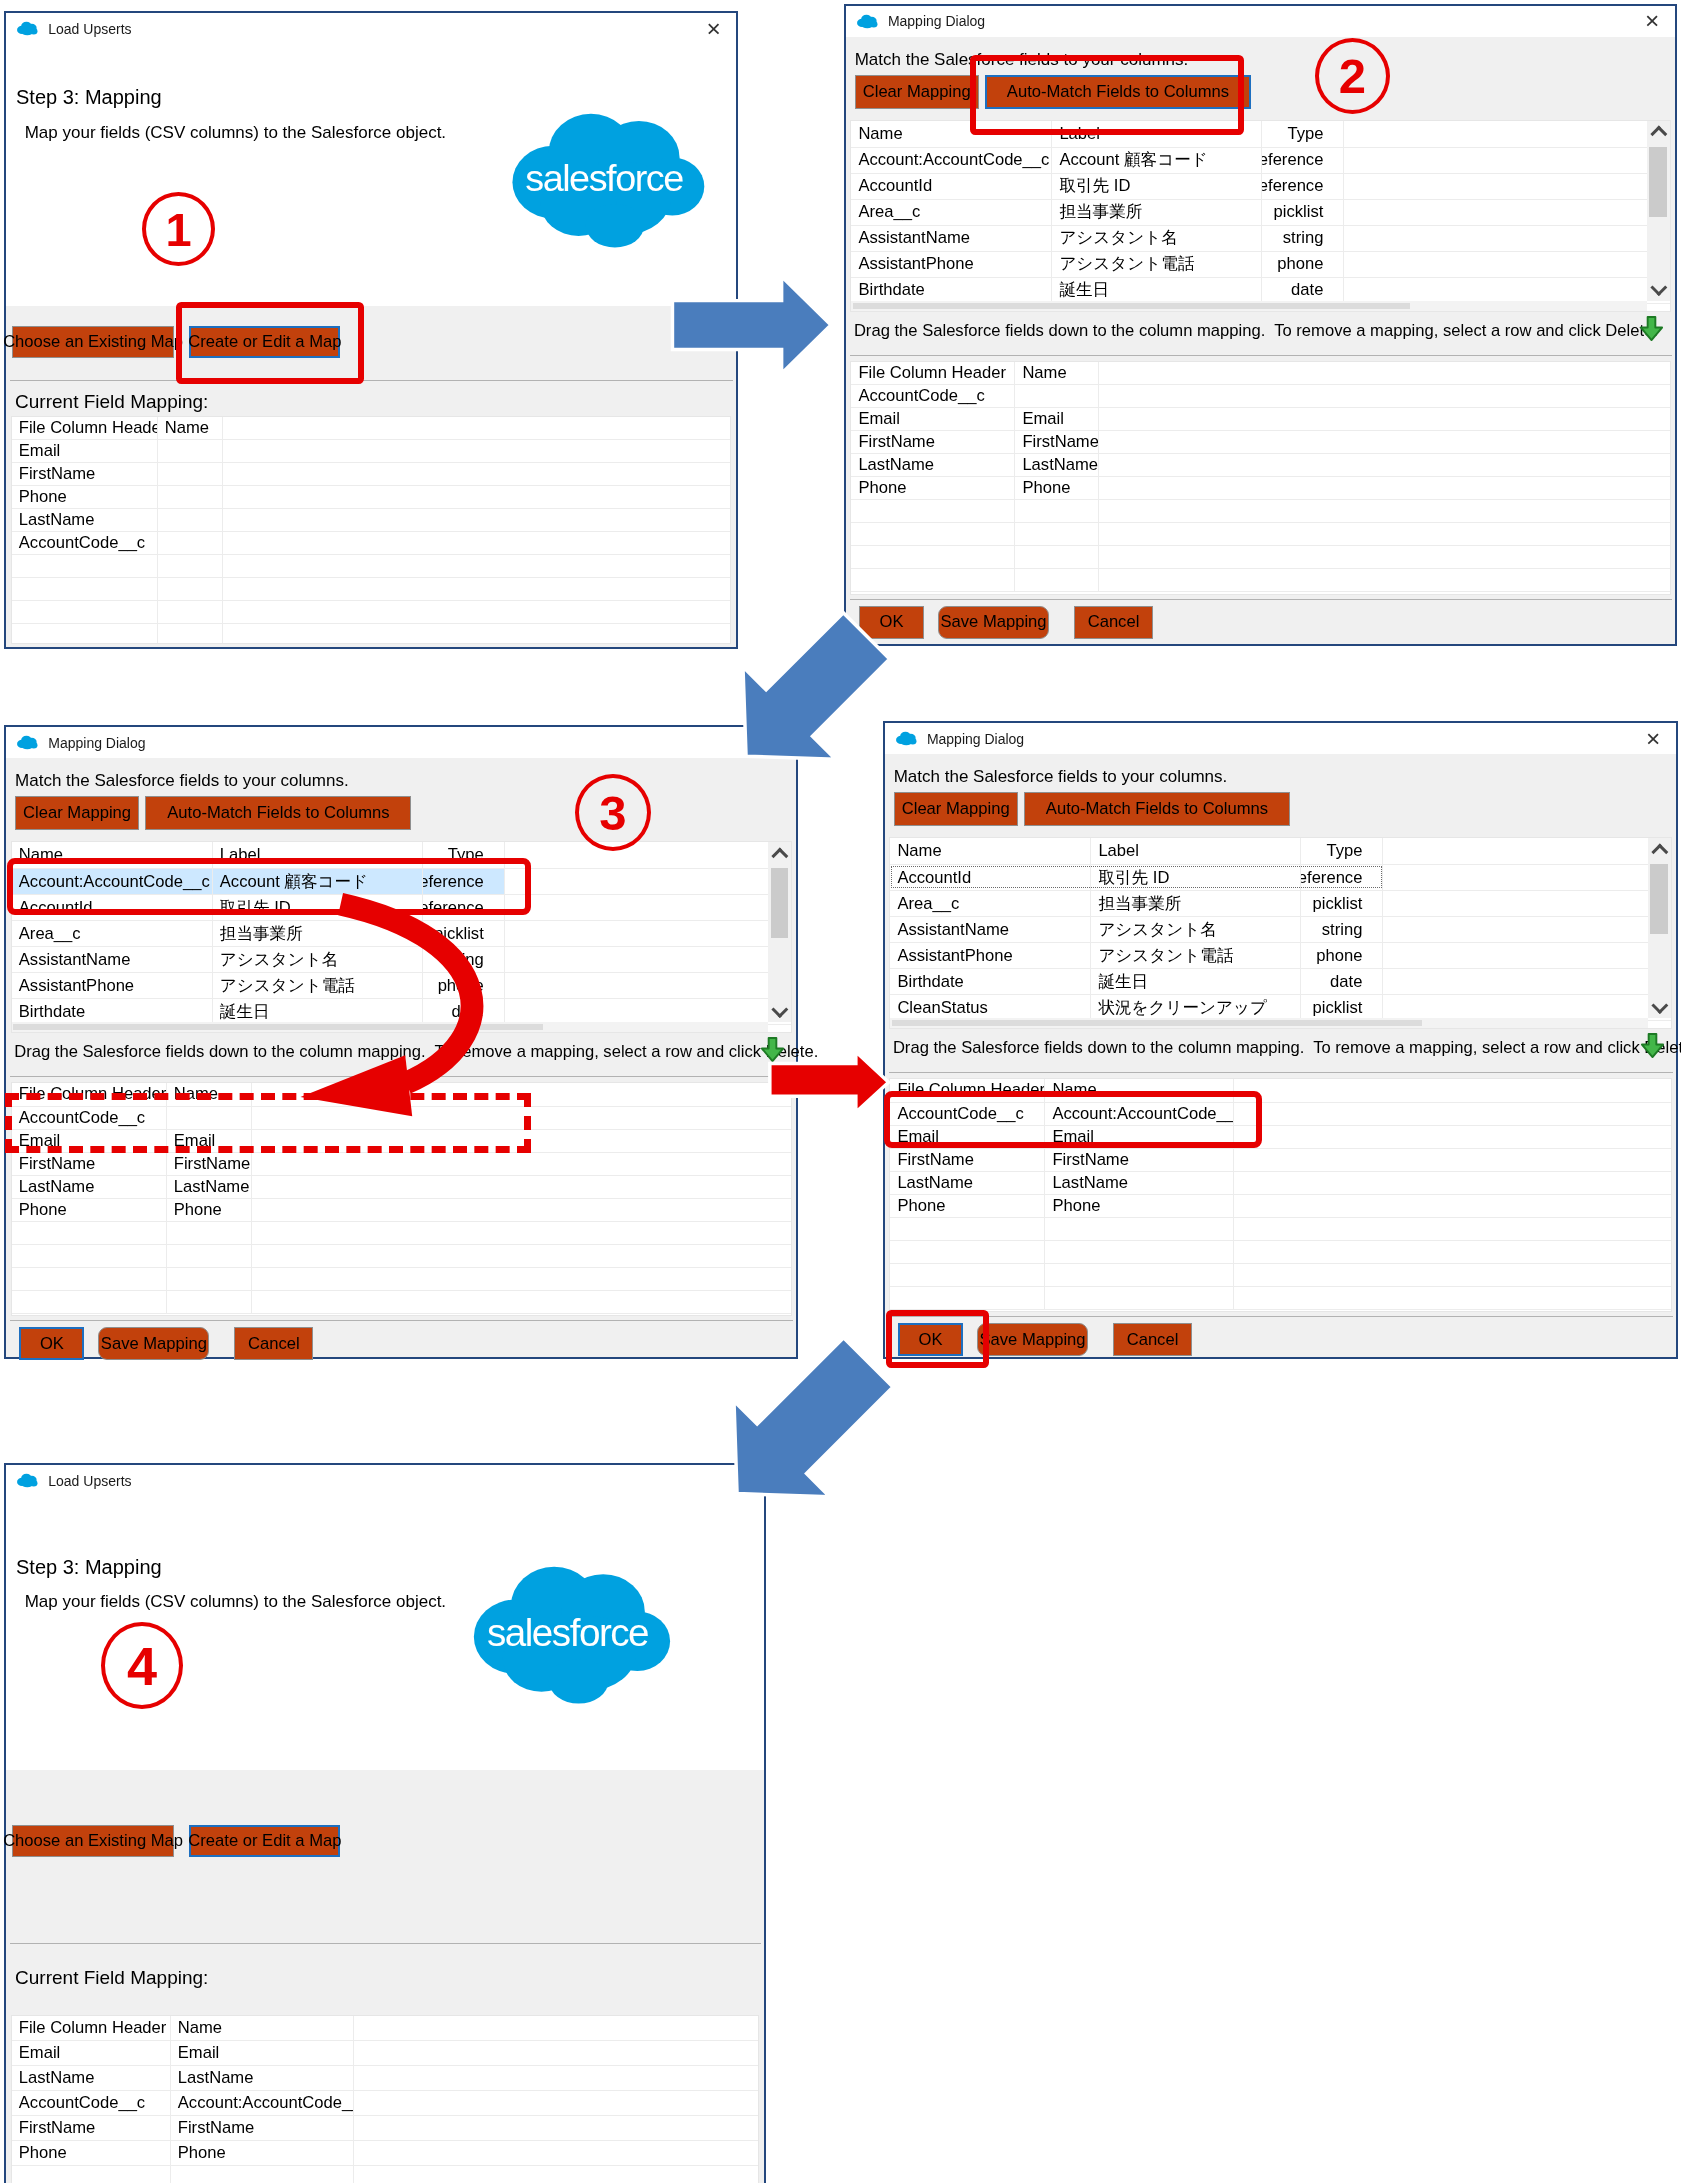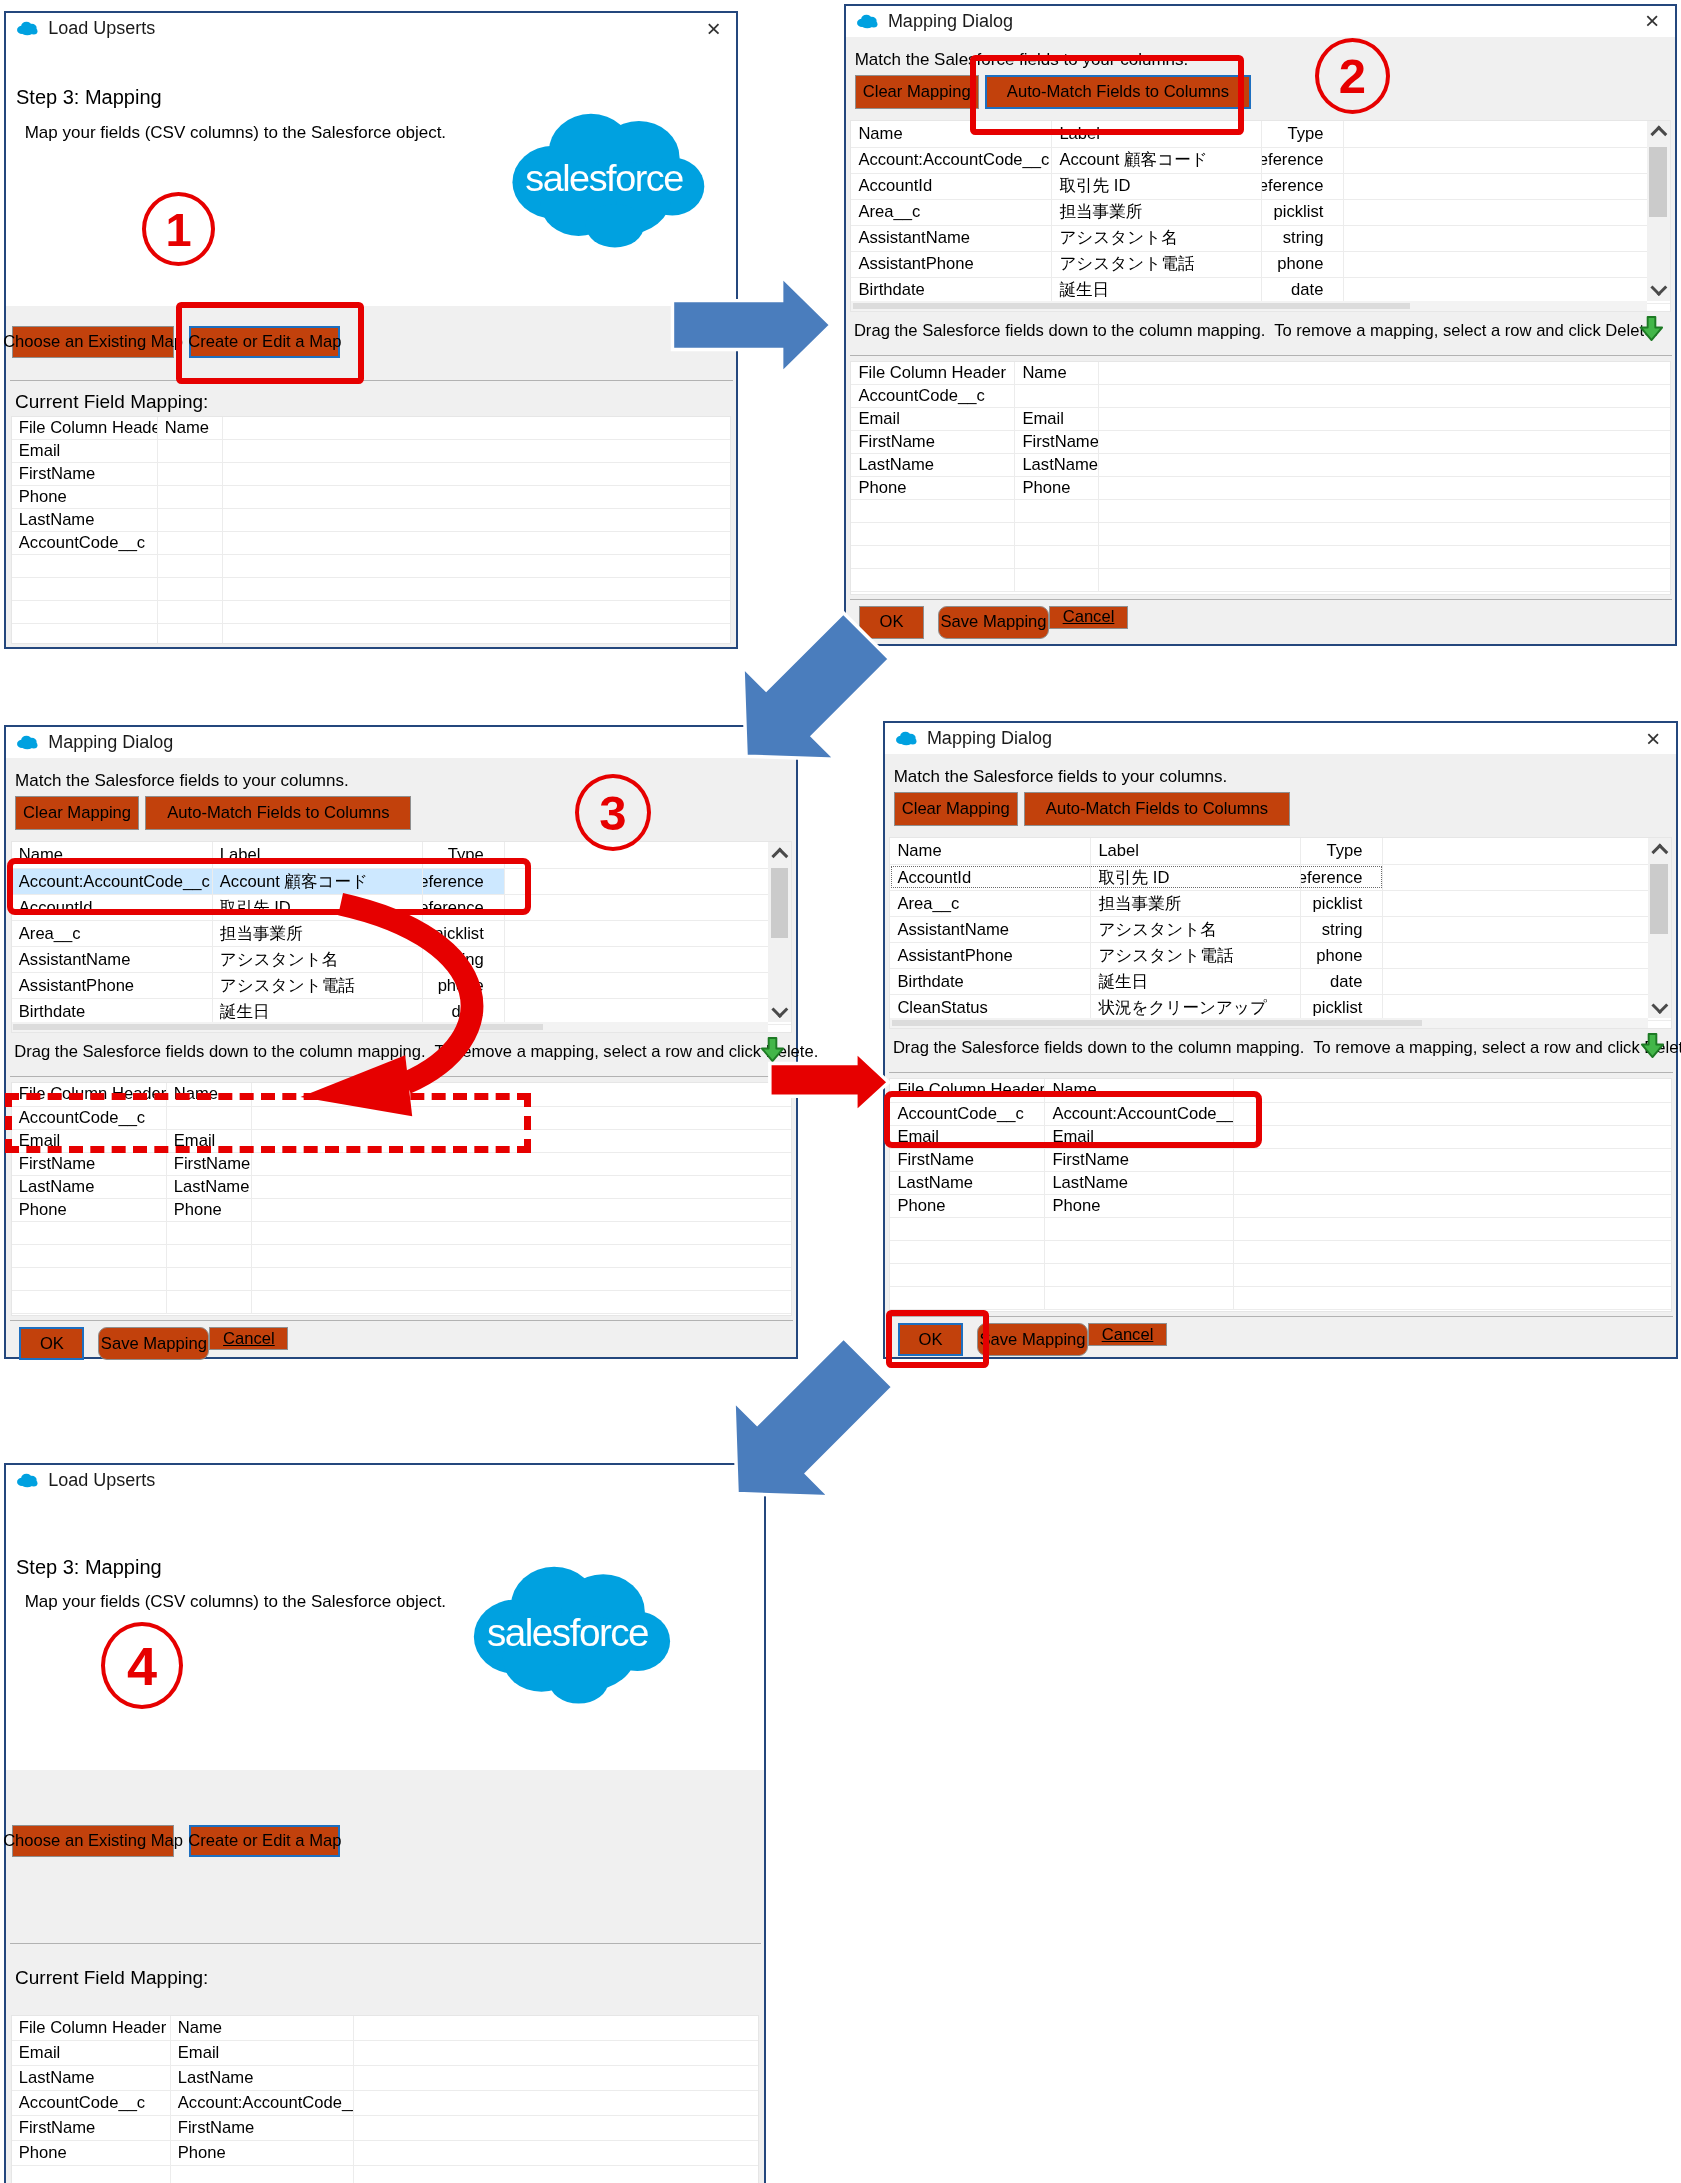--- a/index.html
+++ b/index.html
@@ -1,19 +1,19 @@
 <!DOCTYPE html>
 <html style="font-size:7px"><head>
 <meta charset="utf-8">
 <style>
   html,body{margin:0;padding:0;background:#ffffff;width:1682px;height:2285px;position:relative;
     font-family:"Liberation Sans",sans-serif;color:#000;}
   .dialog{position:absolute;border:2.6px solid #24477d;background:#f0f0f0;box-sizing:border-box;}
   .titlebar{position:relative;height:31px;background:#fff;display:flex;align-items:center;gap:8.7px;padding-left:8.7px;}
-  .titlebar .ttl{font-size:18px;color:#1a1a1a;white-space:nowrap;}
+  .titlebar .ttl{font-size:14px;color:#1a1a1a;white-space:nowrap;}
   .close-x{position:absolute;right:15.7px;top:1.7px;font-size:24.5px;font-weight:100;color:#333;line-height:28px;}
   .hero{position:absolute;left:0;right:0;background:#fff;}
   .step-title{position:absolute;font-size:20px;font-weight:normal;white-space:nowrap;}
   .desc{position:absolute;font-size:17px;white-space:nowrap;}
   .btn{position:absolute;display:flex;align-items:center;justify-content:center;box-sizing:border-box;
     background:#c2410c;border:1.3px solid #8f8f8f;font-size:16.6px;white-space:nowrap;color:#000;}
   .btn.focus{border:2.6px solid #1d6fc0;}
   .instr{position:absolute;font-size:17px;white-space:nowrap;}
   .lbl{position:absolute;font-size:19px;white-space:nowrap;}
   .hr{position:absolute;border-top:1.3px solid #b2b2b2;height:0;}
@@ -49,21 +49,21 @@
   .mapdlg .clear{left:8.7px;top:69px;width:124px;height:34px;}
   .mapdlg .auto{left:139px;top:69px;width:266px;height:34px;}
   .mapdlg .ftab{left:4.4px;top:114px;right:4.4px;height:192px;}
   .mapdlg .dragline{left:7.9px;top:315px;font-size:16.6px;white-space:pre;}
   .mapdlg .dlicon{position:absolute;right:11.4px;top:309px;}
   .mapdlg .hr1{left:3.5px;right:3.5px;top:349px;}
   .mapdlg .mtab{left:4.4px;top:355px;right:4.4px;height:234px;}
   .mapdlg .hr2{left:3.5px;right:3.5px;top:593px;}
   .mapdlg .ok{left:13px;top:600px;width:65px;height:33px;}
   .mapdlg .save{left:92px;top:600px;width:111px;height:33px;border-radius:9px;}
-  .mapdlg .cancel{left:203px;top:600px;width:79px;height:23px;text-decoration:underline;}
+  .mapdlg .cancel{left:228px;top:600px;width:79px;height:33px;}
   
   #d1{left:4.4px;top:11px;width:734px;height:638px;}
   #d2{left:844px;top:3.5px;width:833px;height:642px;}
   #d3{left:4.4px;top:725px;width:794px;height:634px;}
   #d4{left:883px;top:721px;width:795px;height:638px;}
   #d5{left:4.4px;top:1463px;width:762px;height:817px;}
   
   .stepnum{position:absolute;border:4.8px solid #e60000;border-radius:50%;color:#e60000;display:flex;
     align-items:center;justify-content:center;font-weight:bold;z-index:30;background:transparent;}
   .rbox{position:absolute;border:6.1px solid #e60000;border-radius:5.2px;z-index:25;pointer-events:none;}

